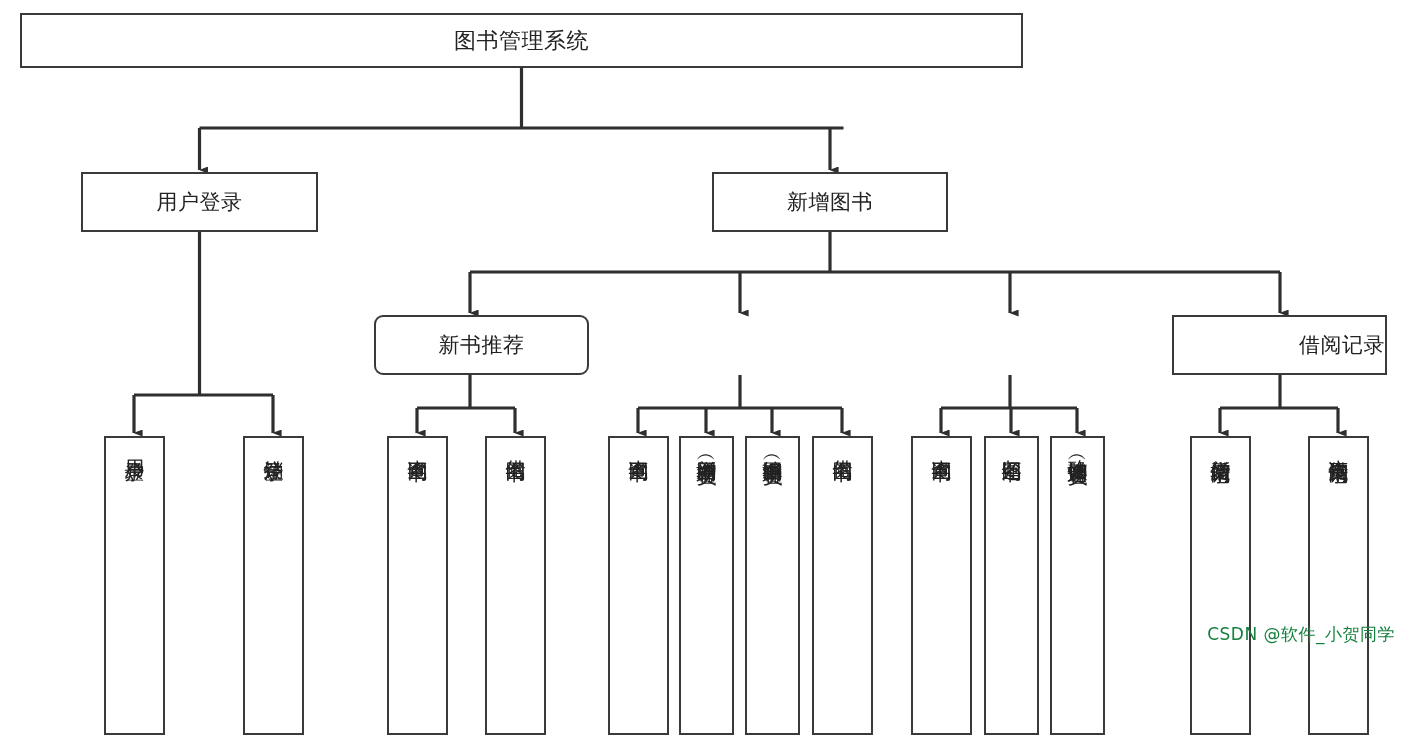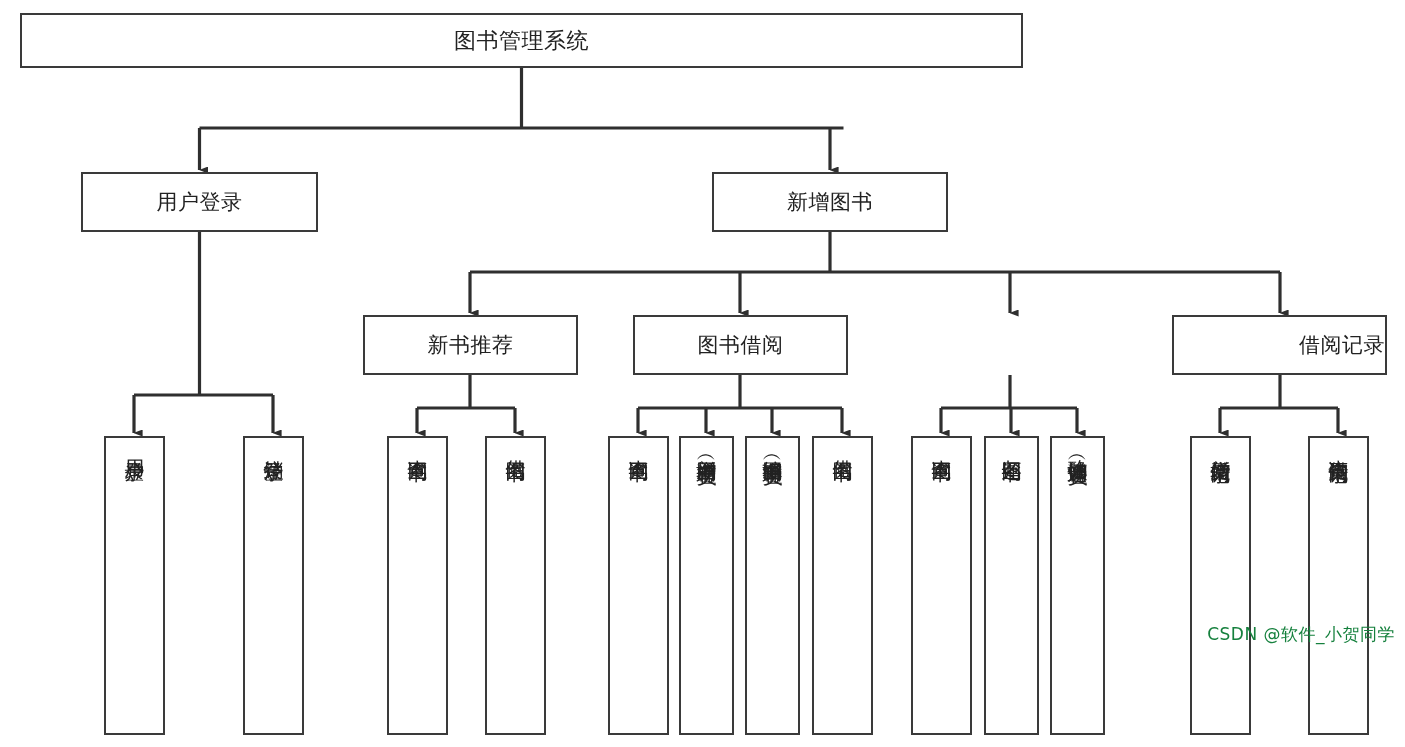--- a/index.html
+++ b/index.html
@@ -132,25 +132,22 @@
     <span class="node-label">图书管理系统</span>
   </div>
 
   <div class="node horizontal" style="left:81px; top:172px; width:237px; height:60px;">
     <span class="node-label">用户登录</span>
   </div>
   <div class="node horizontal" style="left:712px; top:172px; width:236px; height:60px;">
     <span class="node-label">新增图书</span>
   </div>
 
-  <div class="node horizontal" style="left:363px; top:315px; width:215px; height:60px;">
+  <div class="node horizontal" style="left:374px; top:315px; width:215px; height:60px;border-radius:9px;">
     <span class="node-label">新书推荐</span>
-  </div>
-  <div class="node horizontal" style="left:633px; top:315px; width:215px; height:60px;">
-    <span class="node-label">图书借阅</span>
   </div>
   <div class="node horizontal" style="left:1172px; top:315px; width:215px; height:60px;justify-content:flex-end;">
     <span class="node-label">借阅记录</span>
   </div>
 
   <div class="node vertical" style="left:104px; top:436px; width:61px; height:299px;">
     <span class="node-label">用户登录</span>
   </div>
   <div class="node vertical" style="left:243px; top:436px; width:61px; height:299px;">
     <span class="node-label">注销登录</span>

